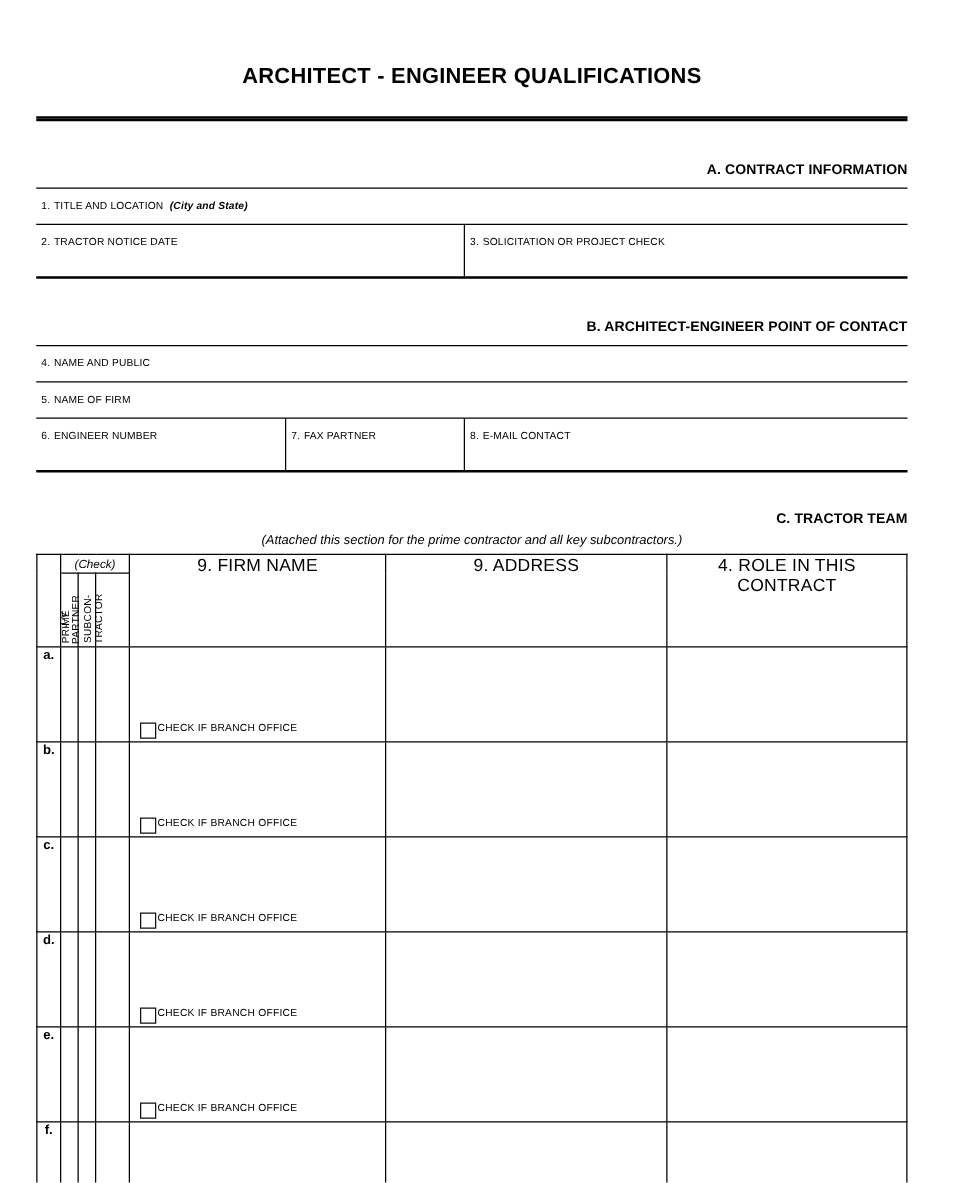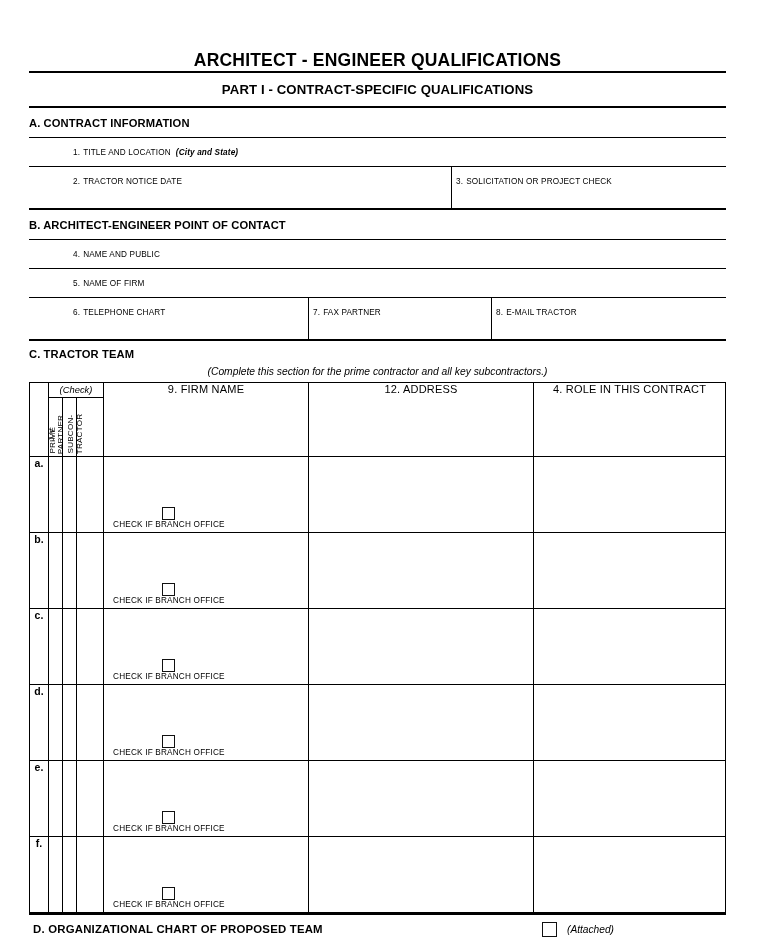--- a/index.html
+++ b/index.html
@@ -29,49 +29,50 @@
   .rule-thick { border-top: 2.5px solid #000; height: 0; }
   .rule-med   { border-top: 1.6px solid #000; height: 0; }
 
   
   .doc-title {
     text-align: center;
     font-size: 17.5px;
     font-weight: bold;
     letter-spacing: .2px;
     padding-top: 50px;
+    padding-bottom: 22px;
   }
   .part-title {
     text-align: center;
     font-size: 13.2px;
     font-weight: bold;
     padding: 9px 0 9px 0;
     letter-spacing: .1px;
   }
   .sec-title {
-    text-align: left;
+    text-align: right;
     font-size: 11.2px;
     font-weight: bold;
     padding: 9px 0 8px 0;
     letter-spacing: .1px;
+    margin-top: 24px;
   }
   .sec-title.tight { padding: 7px 0 6px 0; }
 
   
   .field-row {
     position: relative;
     display: flex;
     width: 100%;
   }
   .fld {
     position: relative;
     flex: 1 1 auto;
     padding: 3px 0 0 4px;
     min-height: 28px;
-    margin-left: 40px;
   }
   .fld.tall { min-height: 41px; }
   .fld-label {
     font-size: 8.2px;
     font-weight: normal;
     letter-spacing: .15px;
     white-space: nowrap;
     display: inline-block;
   }
   .fld-label .num { margin-right: 3px; }
@@ -122,41 +123,40 @@
     white-space: nowrap;
     font-size: 8.1px;
     font-weight: normal;
     letter-spacing: .2px;
     line-height: 8.6px;
   }
   .vert.two { left: 50%; }
   .vert span { display: block; }
   .colhead {
     text-align: center;
-    font-size: 11px;
+    font-size: 14px;
     font-weight: normal;
     letter-spacing: .2px;
     vertical-align: middle;
   }
   .rowletter {
     text-align: center;
     font-size: 10.5px;
     font-weight: bold;
     vertical-align: middle;
   }
   .firmcell {
     position: relative;
     height: 75px;
   }
   .branch {
     position: absolute;
     left: 8px; bottom: 2px;
     display: flex;
-    align-items: center;
-    flex-direction: column;
+    align-items: flex-start;
   }
   .cbox {
     width: 13px; height: 13px;
     border: 1.3px solid #111;
     background: #fff;
     display: inline-block;
     flex: 0 0 auto;
   }
   .branch-lbl {
     font-size: 8.2px;
@@ -198,21 +198,20 @@
 </style>
 </head>
 <body>
 
 <div class="page">
   <div class="sheet">
 
     <div class="doc-title">ARCHITECT - ENGINEER QUALIFICATIONS</div>
 
     <div class="rule-thick"></div>
-    <div class="part-title">PART I - CONTRACT-SPECIFIC QUALIFICATIONS</div>
     <div class="rule-thick"></div>
 
     <div class="sec-title">A.  CONTRACT INFORMATION</div>
     <div class="rule-med"></div>
 
     <div class="field-row">
       <div class="fld">
         <span class="fld-label"><span class="num">1.</span><span>TITLE AND LOCATION</span><span class="ital">(City and State)</span></span>
       </div>
     </div>
@@ -240,50 +239,50 @@
 
     <div class="field-row">
       <div class="fld">
         <span class="fld-label"><span class="num">5.</span><span>NAME OF FIRM</span></span>
       </div>
     </div>
     <div class="rule-med"></div>
 
     <div class="field-row">
       <div class="fld tall" style="flex:0 0 199px;">
-        <span class="fld-label"><span class="num">6.</span><span>TELEPHONE CHART</span></span>
+        <span class="fld-label"><span class="num">6.</span><span>ENGINEER NUMBER</span></span>
       </div>
       <div class="fld tall vdiv" style="flex:0 0 143px;">
         <span class="fld-label"><span class="num">7.</span><span>FAX PARTNER</span></span>
       </div>
       <div class="fld tall vdiv">
-        <span class="fld-label"><span class="num">8.</span><span>E-MAIL TRACTOR</span></span>
+        <span class="fld-label"><span class="num">8.</span><span>E-MAIL CONTACT</span></span>
       </div>
     </div>
     <div class="rule-thick"></div>
 
     <div class="sec-title tight">C.  TRACTOR TEAM</div>
-    <div class="pt-sub">(Complete this section for the prime contractor and all key subcontractors.)</div>
+    <div class="pt-sub">(Attached this section for the prime contractor and all key subcontractors.)</div>
 
     <table class="team">
       <colgroup>
         <col class="col-ltr">
           <col class="col-chk">
           <col class="col-chk">
           <col class="col-chk3">
         <col class="col-firm">
           <col class="col-addr">
           <col>
       </colgroup>
       <thead>
         <tr>
           <th style="border-bottom:none;border-right:1.3px solid #000;"></th>
           <th colspan="3" class="hdr-check">(Check)</th>
           <th rowspan="2" class="colhead">9.  FIRM NAME</th>
-          <th rowspan="2" class="colhead">12.  ADDRESS</th>
+          <th rowspan="2" class="colhead">9.  ADDRESS</th>
           <th rowspan="2" class="colhead">4.  ROLE IN THIS CONTRACT</th>
         </tr>
         <tr>
           <th style="border-top:none;"></th>
           <th>
             <div class="vert-wrap">
               <div class="vert" style="transform:rotate(-90deg) translateX(0); left:9px;">
                 <span>PRIME</span>
               </div>
             </div>

